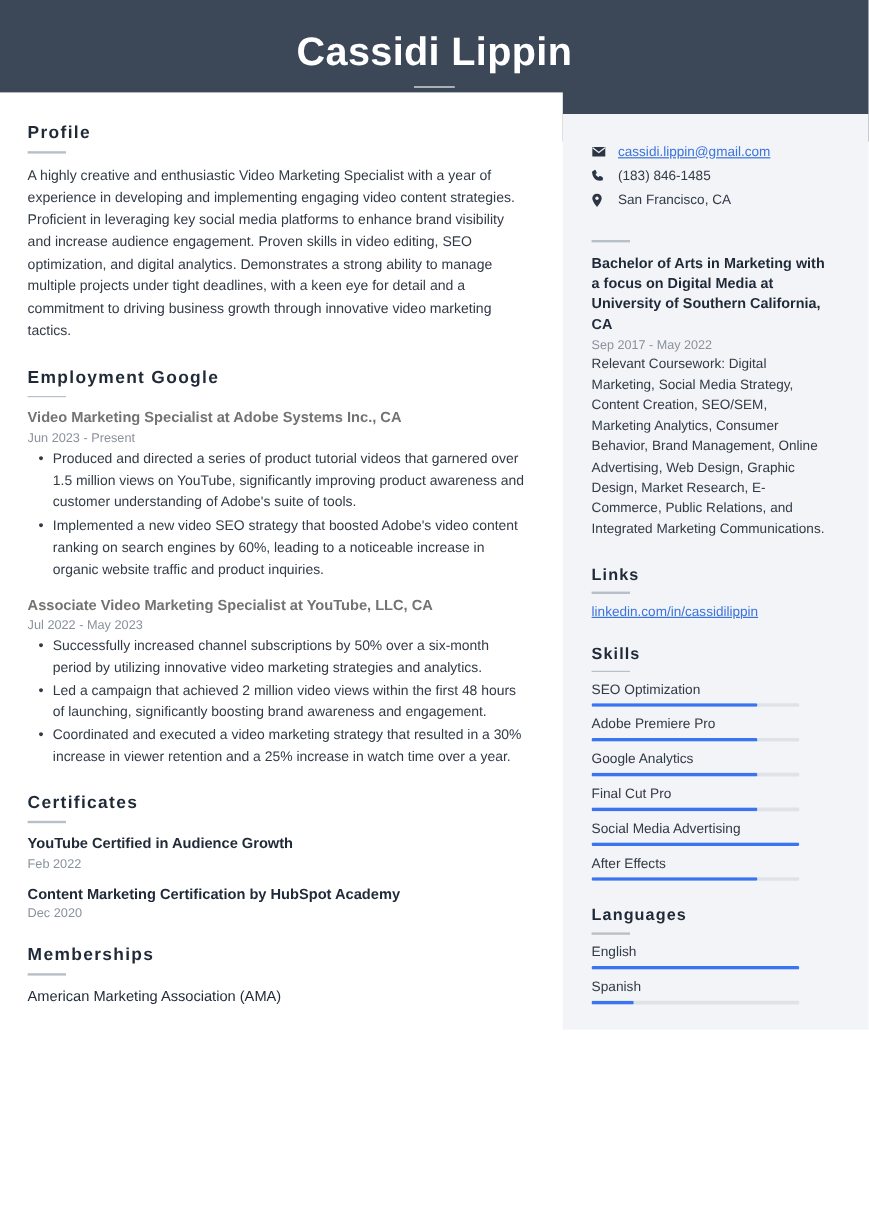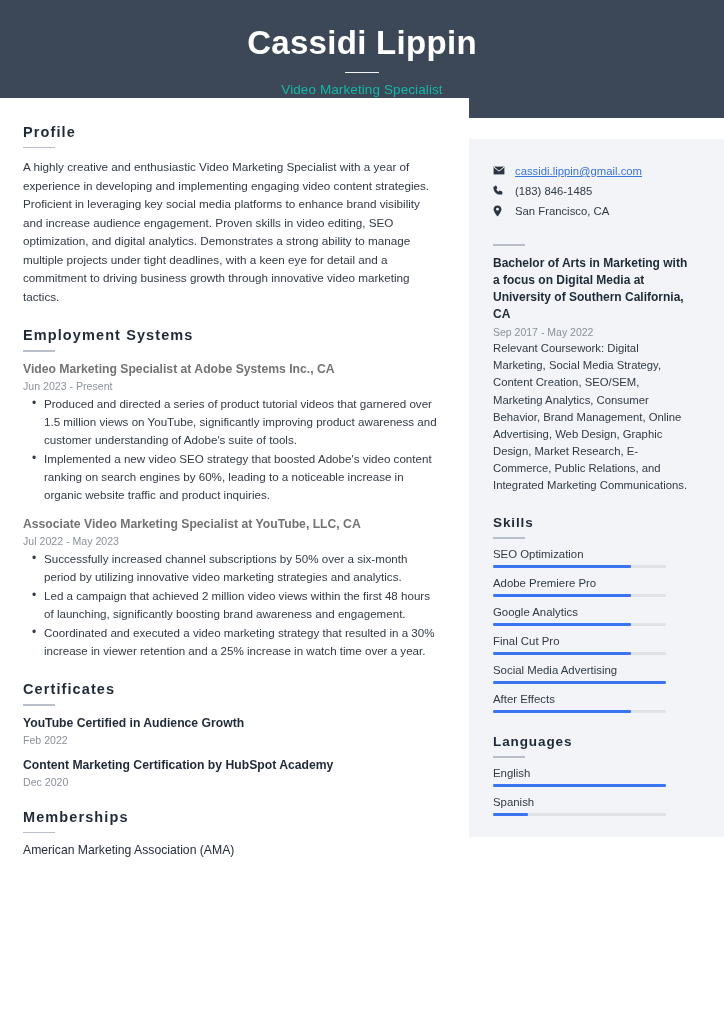--- a/index.html
+++ b/index.html
@@ -44,21 +44,21 @@
   .header-title {
     color: #14b8a6;
     font-size: 13.5px;
     font-weight: 400;
     letter-spacing: 0.1px;
   }
 
   
   .body {
     display: flex;
-    align-items: center;
+    align-items: flex-end;
     height: 740px;
   }
   .main-col {
     width: 469px;
     background: #ffffff;
     padding: 26px 30px 0 23px;
   }
   .side-col {
     width: 255px;
     background: #f2f4f7;
@@ -236,21 +236,21 @@
 
     <div class="main-col">
 
       <div class="section">
         <div class="sec-title">Profile</div>
         <div class="sec-rule"></div>
         <div class="profile-text">A highly creative and enthusiastic Video Marketing Specialist with a year of experience in developing and implementing engaging video content strategies. Proficient in leveraging key social media platforms to enhance brand visibility and increase audience engagement. Proven skills in video editing, SEO optimization, and digital analytics. Demonstrates a strong ability to manage multiple projects under tight deadlines, with a keen eye for detail and a commitment to driving business growth through innovative video marketing tactics.</div>
       </div>
 
       <div class="section">
-        <div class="sec-title">Employment Systems</div>
+        <div class="sec-title">Employment Google</div>
         <div class="sec-rule"></div>
 
         <div class="job">
           <div class="job-title">Video Marketing Specialist at Adobe Systems Inc., CA</div>
           <div class="job-date">Jun 2023 - Present</div>
           <ul class="bullets">
             <li>Produced and directed a series of product tutorial videos that garnered over 1.5 million views on YouTube, significantly improving product awareness and customer understanding of Adobe's suite of tools.</li>
             <li>Implemented a new video SEO strategy that boosted Adobe's video content ranking on search engines by 60%, leading to a noticeable increase in organic website traffic and product inquiries.</li>
           </ul>
         </div>
@@ -322,20 +322,25 @@
 
       <div class="section">
         <div class="sec-rule side"></div>
         <div>
           <div class="edu-title">Bachelor of Arts in Marketing with a focus on Digital Media at University of Southern California, CA</div>
           <div class="edu-date">Sep 2017 - May 2022</div>
           <div class="edu-desc">Relevant Coursework: Digital Marketing, Social Media Strategy, Content Creation, SEO/SEM, Marketing Analytics, Consumer Behavior, Brand Management, Online Advertising, Web Design, Graphic Design, Market Research, E-Commerce, Public Relations, and Integrated Marketing Communications.</div>
         </div>
       </div>
 
+      <div class="section">
+        <div class="sec-title small">Links</div>
+        <div class="sec-rule side"></div>
+        <a class="link-item" href="#">linkedin.com/in/cassidilippin</a>
+      </div>
 
       <div class="section">
         <div class="sec-title small">Skills</div>
         <div class="sec-rule side"></div>
 
         <div class="skill">
           <div class="skill-label">SEO Optimization</div>
           <div class="bar-track">
               <div class="bar-fill" style="width: 80%;"></div>
             </div>

